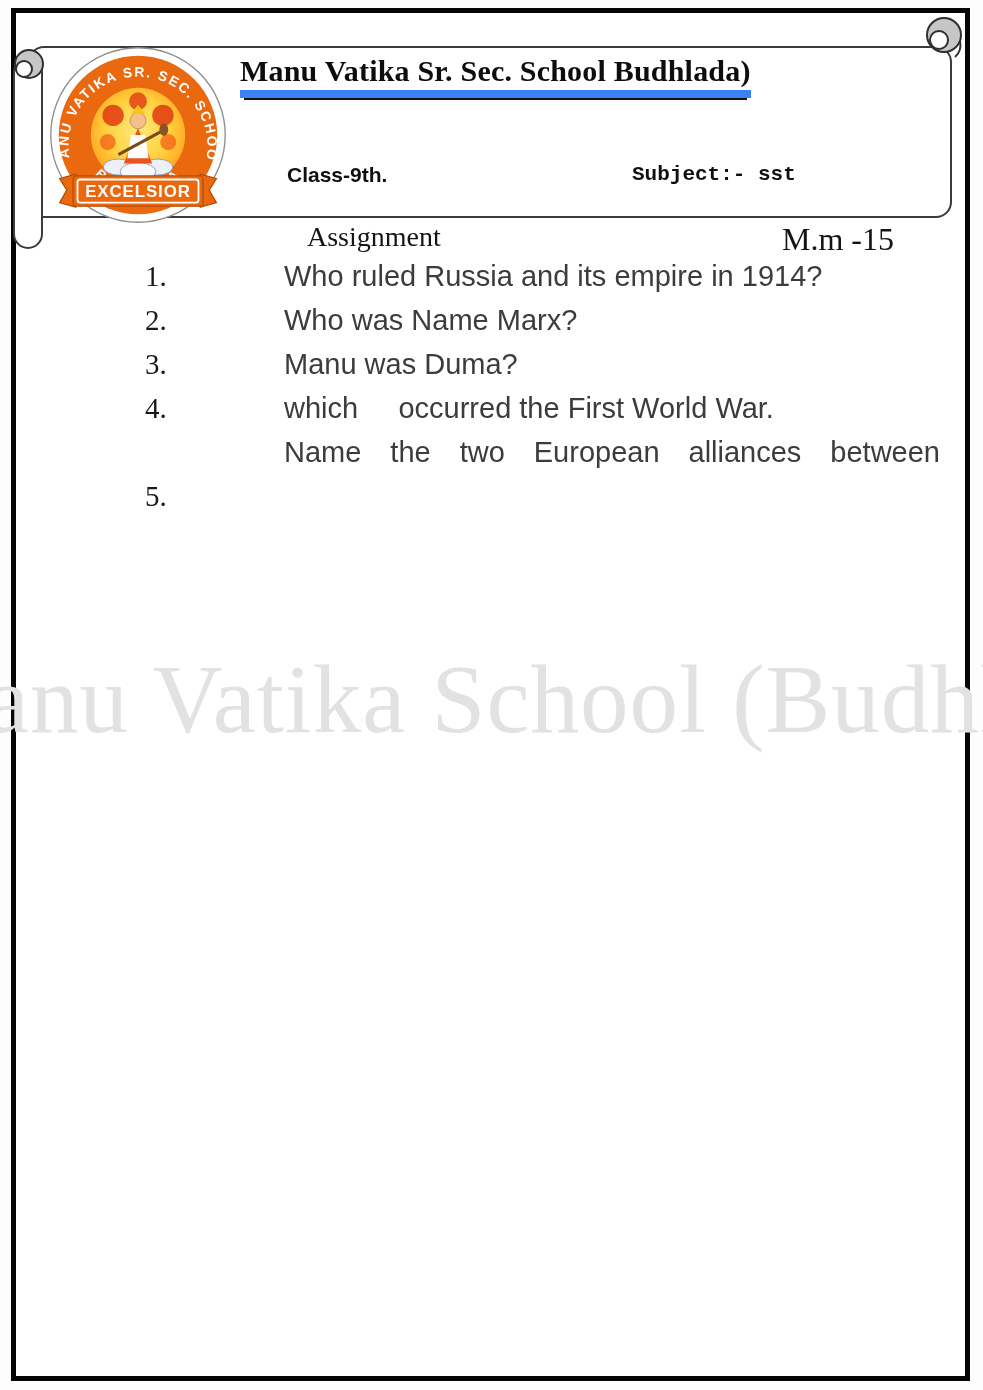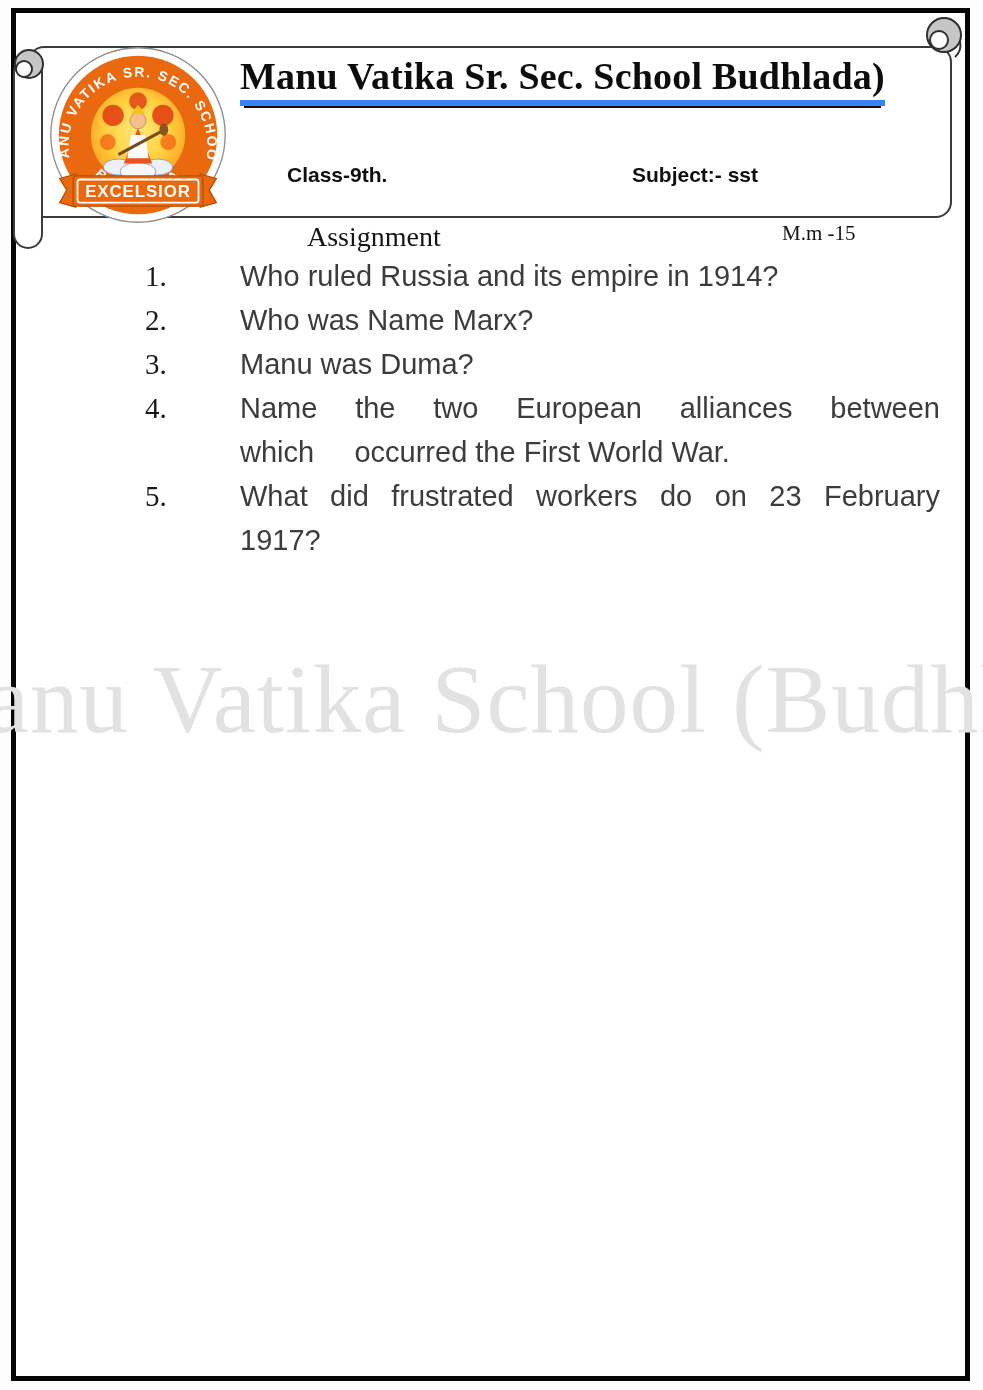--- a/index.html
+++ b/index.html
@@ -24,43 +24,43 @@
     border:2px solid #3b3b3b; border-radius:16px; background:#ffffff; z-index:2;
   }
   .scroll-left-roll{ position:absolute; left:8px; top:46px; z-index:3; }
   .scroll-right-curl{ position:absolute; left:922px; top:13px; z-index:3; }
 
   .logo-wrap{ position:absolute; left:49px; top:46px; width:178px; height:178px; z-index:4; }
 
   .school-title{
     position:absolute; left:240px; top:54px; z-index:4;
     font-family:"Liberation Serif", serif; font-weight:bold;
-    font-size:38px; color:#0d0d0d; letter-spacing:0.2px;
-    padding-bottom:2px; border-bottom:6px solid #3b82f6;
+    font-size:30px; color:#0d0d0d; letter-spacing:0.2px;
+    padding-bottom:2px; border-bottom:8px solid #3b82f6;
     box-shadow:0 6px 0 -4px #111;
   }
   .class-subject-row{ position:absolute; left:0; top:163px; width:983px; z-index:4; }
   .class-label{ position:absolute; left:287px; font-size:21px; font-weight:bold; color:#0f0f0f;text-align:center; }
-  .subject-label{ position:absolute; left:632px; font-size:21px; font-weight:bold; color:#0f0f0f; }
+  .subject-label{ position:absolute; left:632px; font-size:21px; font-weight:bold; color:#0f0f0f;font-family:Liberation Mono, monospace; }
 
   
   .assign-row{ position:absolute; left:0; top:221px; width:983px; z-index:4;
     font-family:"Liberation Serif", serif; color:#141414; }
   .assign-title{ position:absolute; left:307px; font-size:28px; }
-  .assign-marks{ position:absolute; left:782px; font-size:21px; }
+  .assign-marks{ position:absolute; left:782px; font-size:32px; }
 
   
   .questions{ position:absolute; left:145px; top:254px; width:795px; z-index:4; }
   .q-row{ display:flex; }
   .q-num{
     width:95px; flex:0 0 95px;
     font-family:"Liberation Serif", serif; font-size:29px; color:#1a1a1a;
     line-height:44px;
   }
-  .q-text{ flex:1; font-size:29px; color:#3c3c3c; line-height:44px; }
+  .q-text{ flex:1; font-size:29px; color:#3c3c3c; line-height:44px;margin-left:44px; }
   .q-line{ white-space:pre; }
   .q-line.just{ text-align:justify; text-align-last:justify; white-space:normal; }
 </style>
 </head>
 <body>
 
 <div class="page-border"></div>
 
 <div class="watermark">anu Vatika School (Budhlad</div>
 
@@ -160,26 +160,22 @@
   <div class="q-row">
     <div class="q-num">3.</div>
     <div class="q-text">
       <div class="q-line">Manu was Duma?</div>
     </div>
   </div>
 
   <div class="q-row">
     <div class="q-num">4.</div>
     <div class="q-text">
+      <div class="q-line">which     occurred the First World War.</div>
       <div class="q-line just">Name the two European alliances between</div>
-      <div class="q-line">which     occurred the First World War.</div>
     </div>
   </div>
 
   <div class="q-row">
     <div class="q-num">5.</div>
-    <div class="q-text">
-      <div class="q-line just">What did frustrated workers do on 23 February</div>
-      <div class="q-line">1917?</div>
-    </div>
   </div>
 
 </div>
 
 </body></html>

